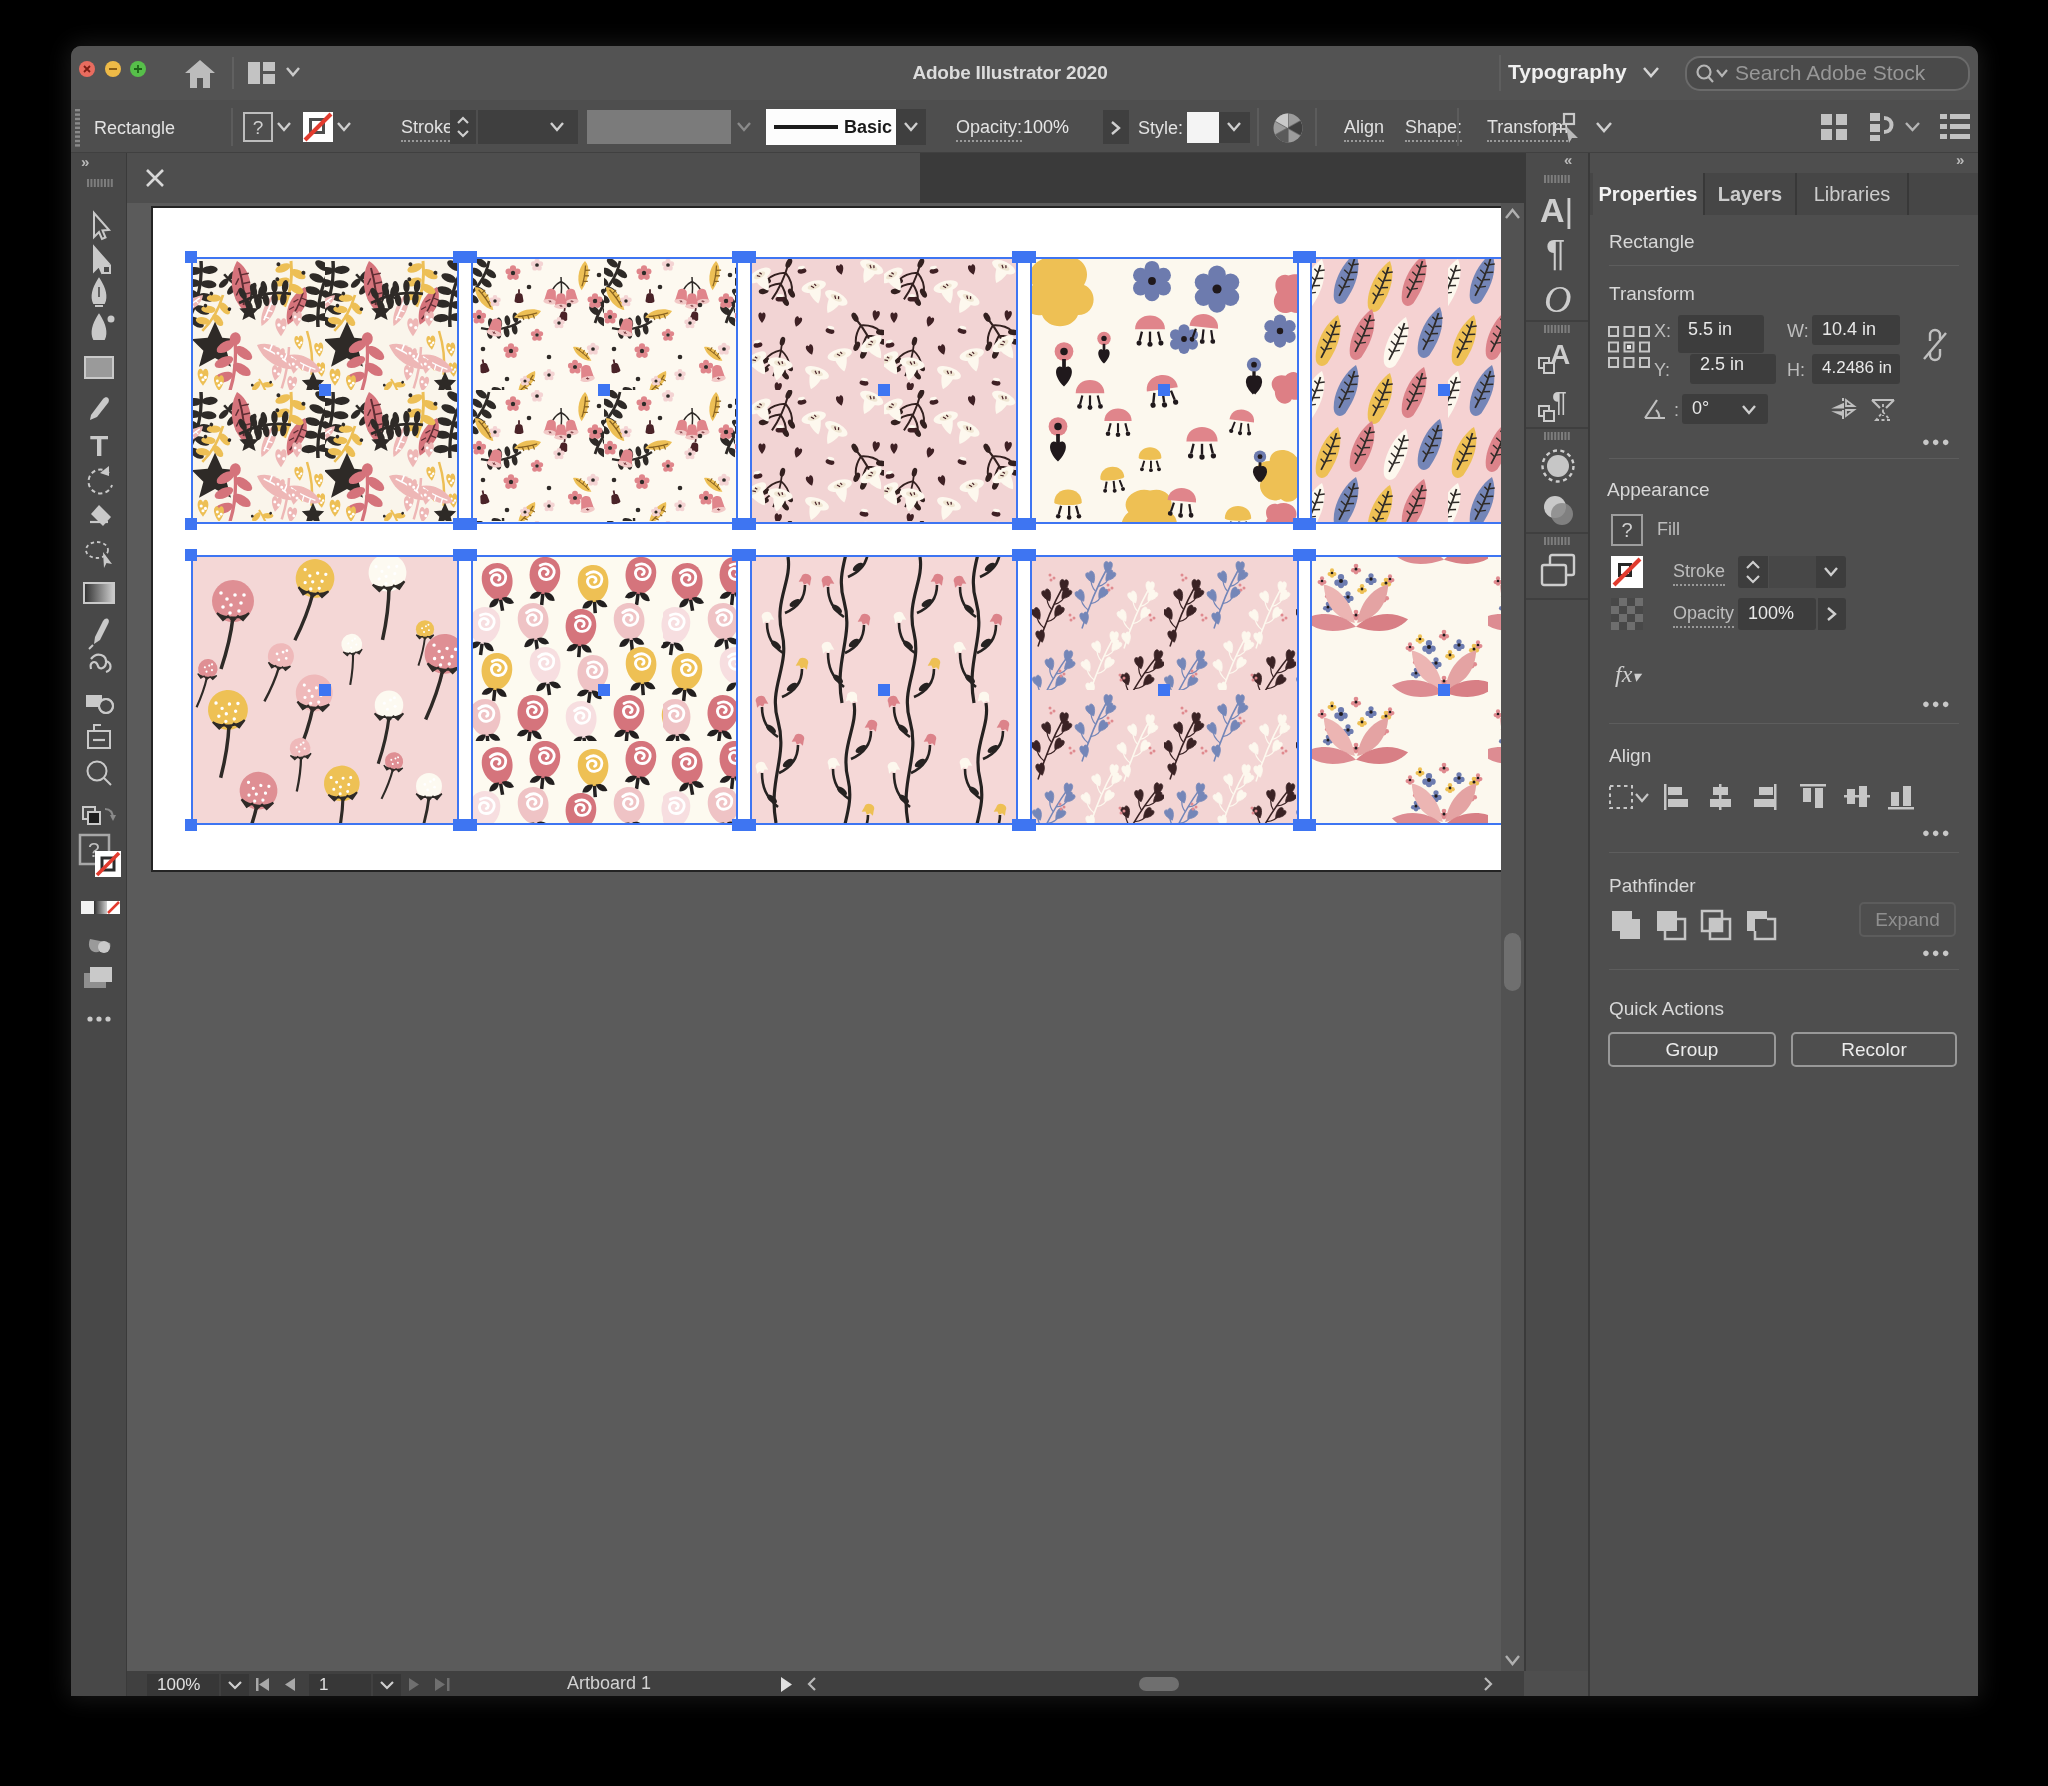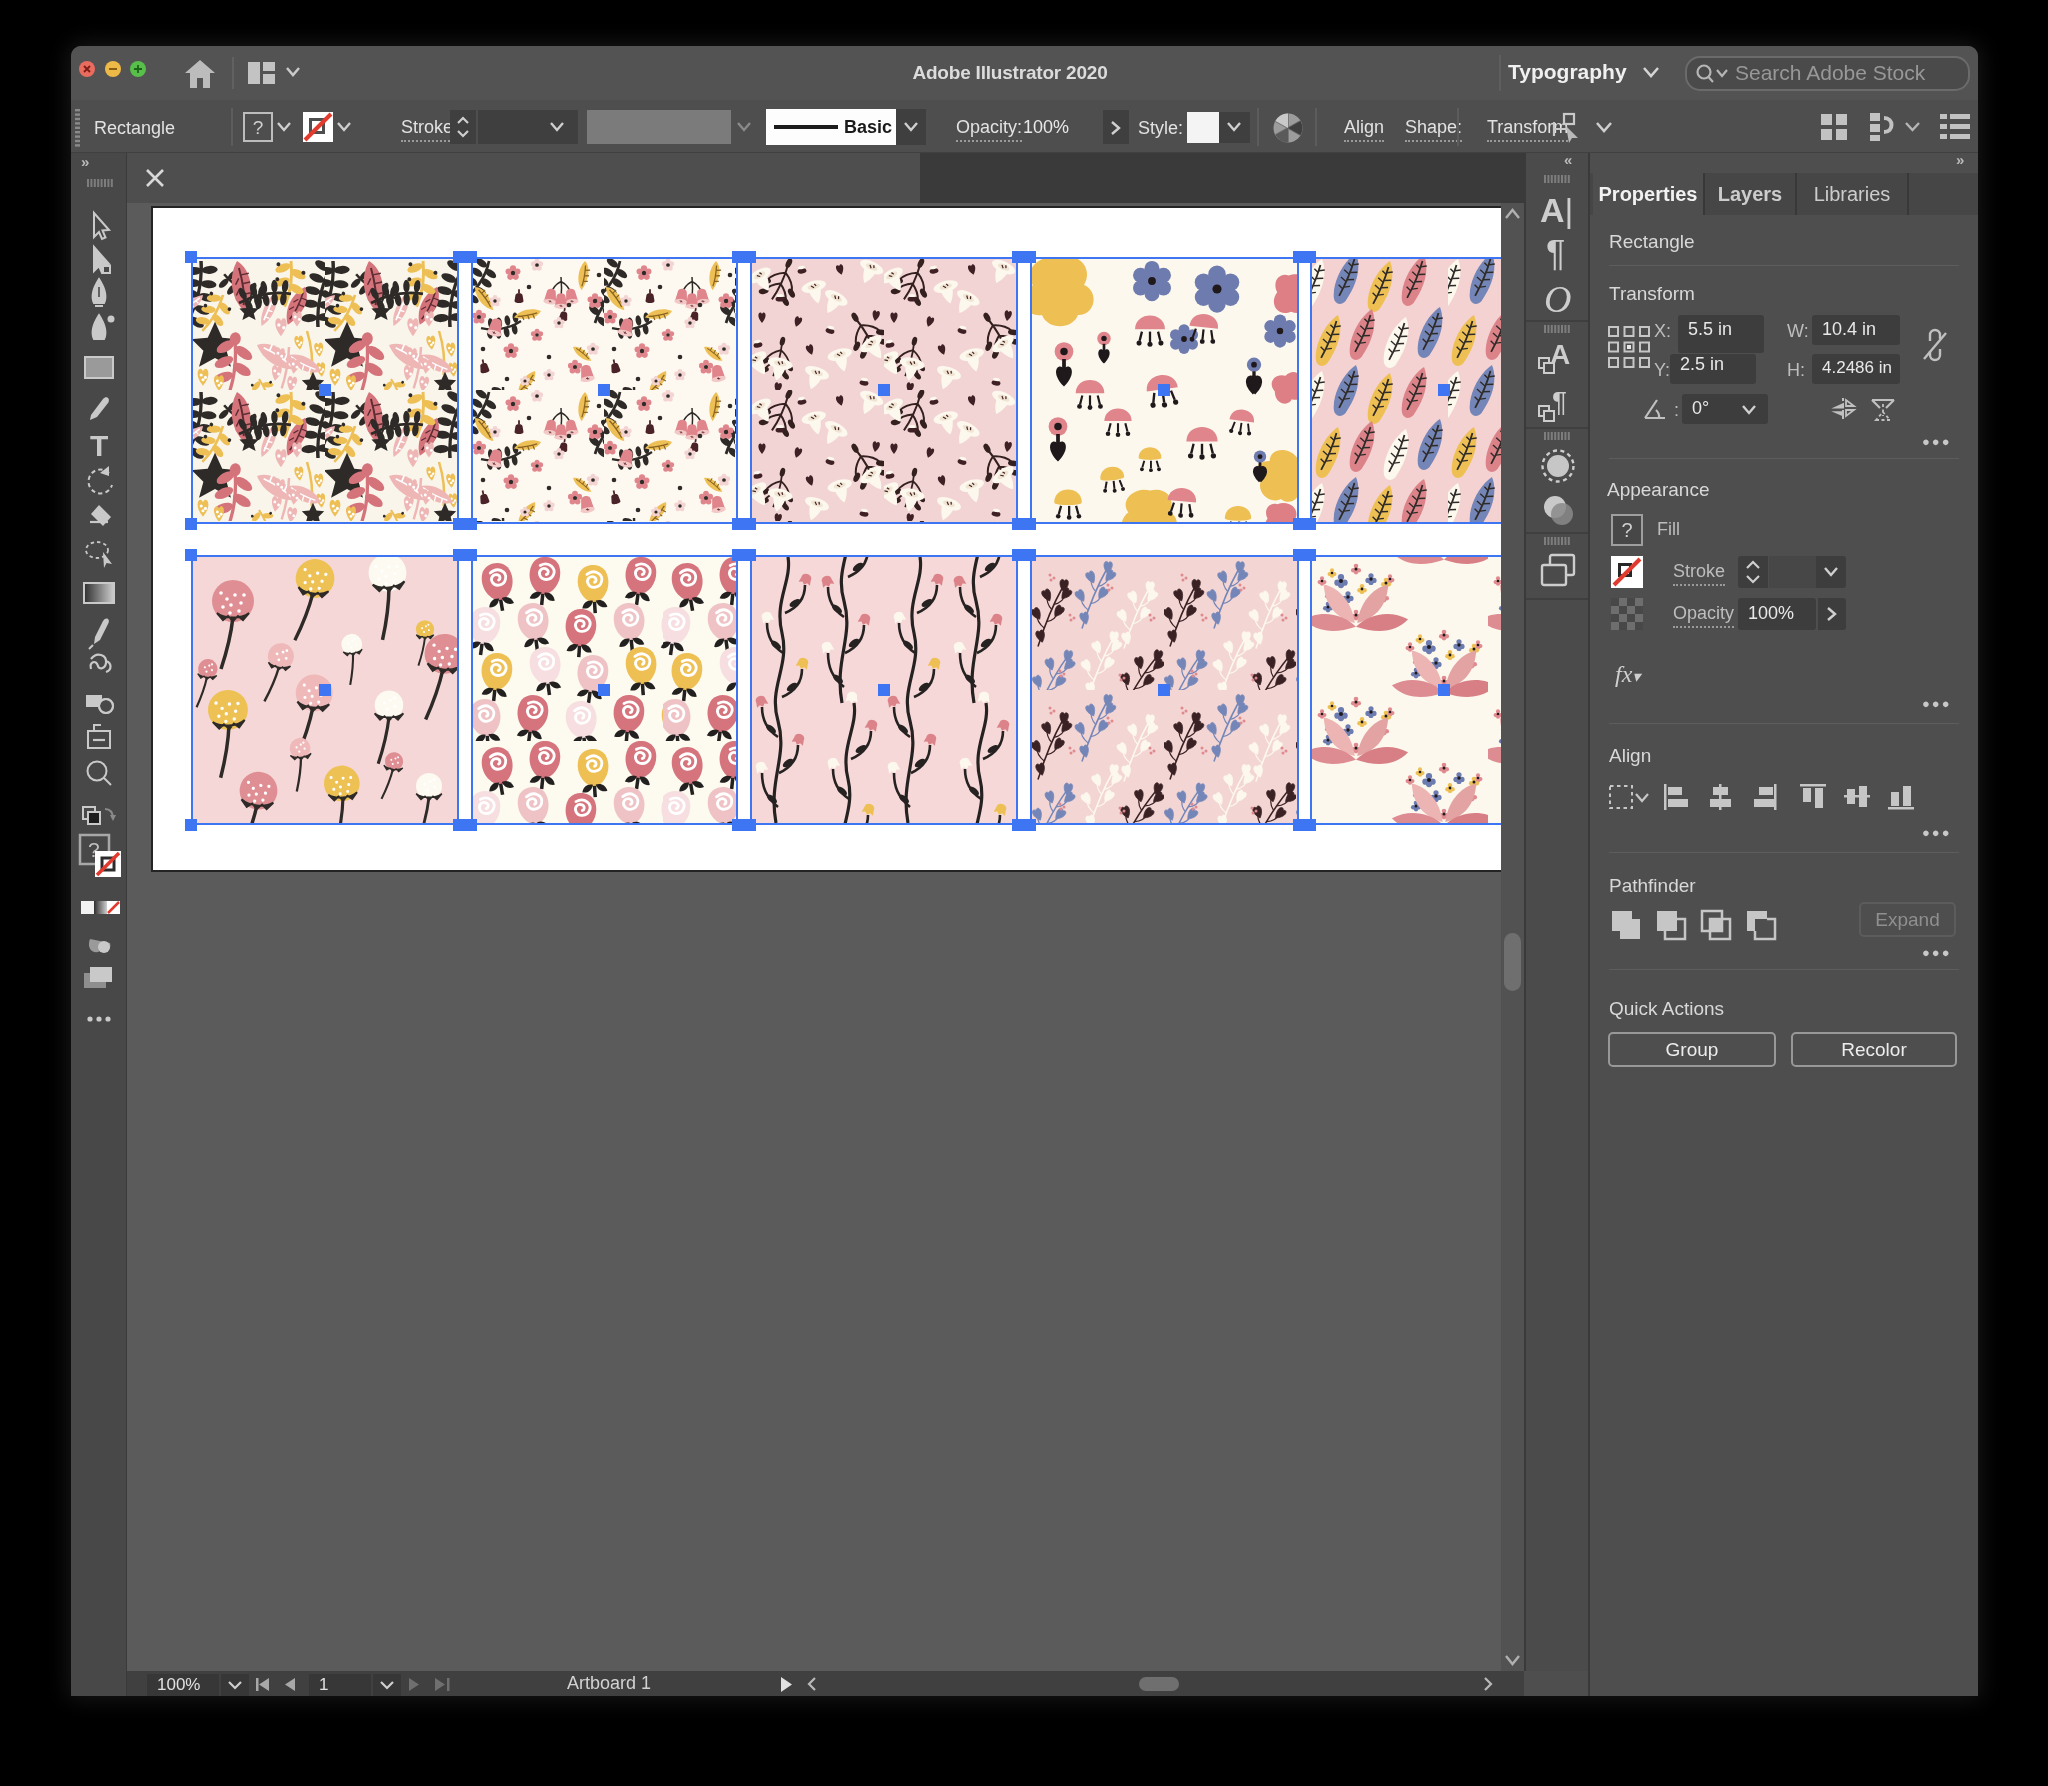--- a/index.html
+++ b/index.html
@@ -1215,21 +1215,21 @@
           <rect x="16.5" y="32" width="9" height="9"></rect>
           <rect x="32" y="32" width="9" height="9"></rect>
         </g>
       <rect x="19" y="19" width="4" height="4" fill="#e8e8e8"></rect>
     </svg>
     <div class="plabel" style="left:64px; top:168px;">X:</div>
     <div class="pinput" style="left:88px; top:162px; width:86px; height:38px; padding:4px 0 0 10px;">5.5 in</div>
     <div class="plabel" style="left:197px; top:168px;">W:</div>
     <div class="pinput" style="left:222px; top:162px; width:88px; height:30px; padding:4px 0 0 10px;">10.4 in</div>
     <div class="plabel" style="left:64px; top:207px;">Y:</div>
-    <div class="pinput" style="left:80px; top:201px; width:86px; height:30px; padding:0 0 0 10px;">2.5 in</div>
+    <div class="pinput" style="left:100px; top:201px; width:86px; height:30px; padding:0 0 0 10px;">2.5 in</div>
     <div class="plabel" style="left:197px; top:207px;">H:</div>
     <div class="pinput" style="left:222px; top:201px; width:88px; height:30px; padding:4px 0 0 10px; font-size:17px;">4.2486 in</div>
     <svg class="abs" style="left:330px; top:172px;" width="28" height="40" viewBox="0 0 28 40">
         <g stroke="#c0c0c0" stroke-width="2.4" fill="none">
           <path d="M10 16 L10 10 A5 5 0 0 1 20 10 L20 14"></path>
           <path d="M10 26 L10 30 A5 5 0 0 0 20 30 L20 24"></path>
           <line x1="4" y1="34" x2="26" y2="8"></line>
         </g>
       </svg>
     <svg class="abs" style="left:53px; top:243px;" width="30" height="26" viewBox="0 0 30 26">

